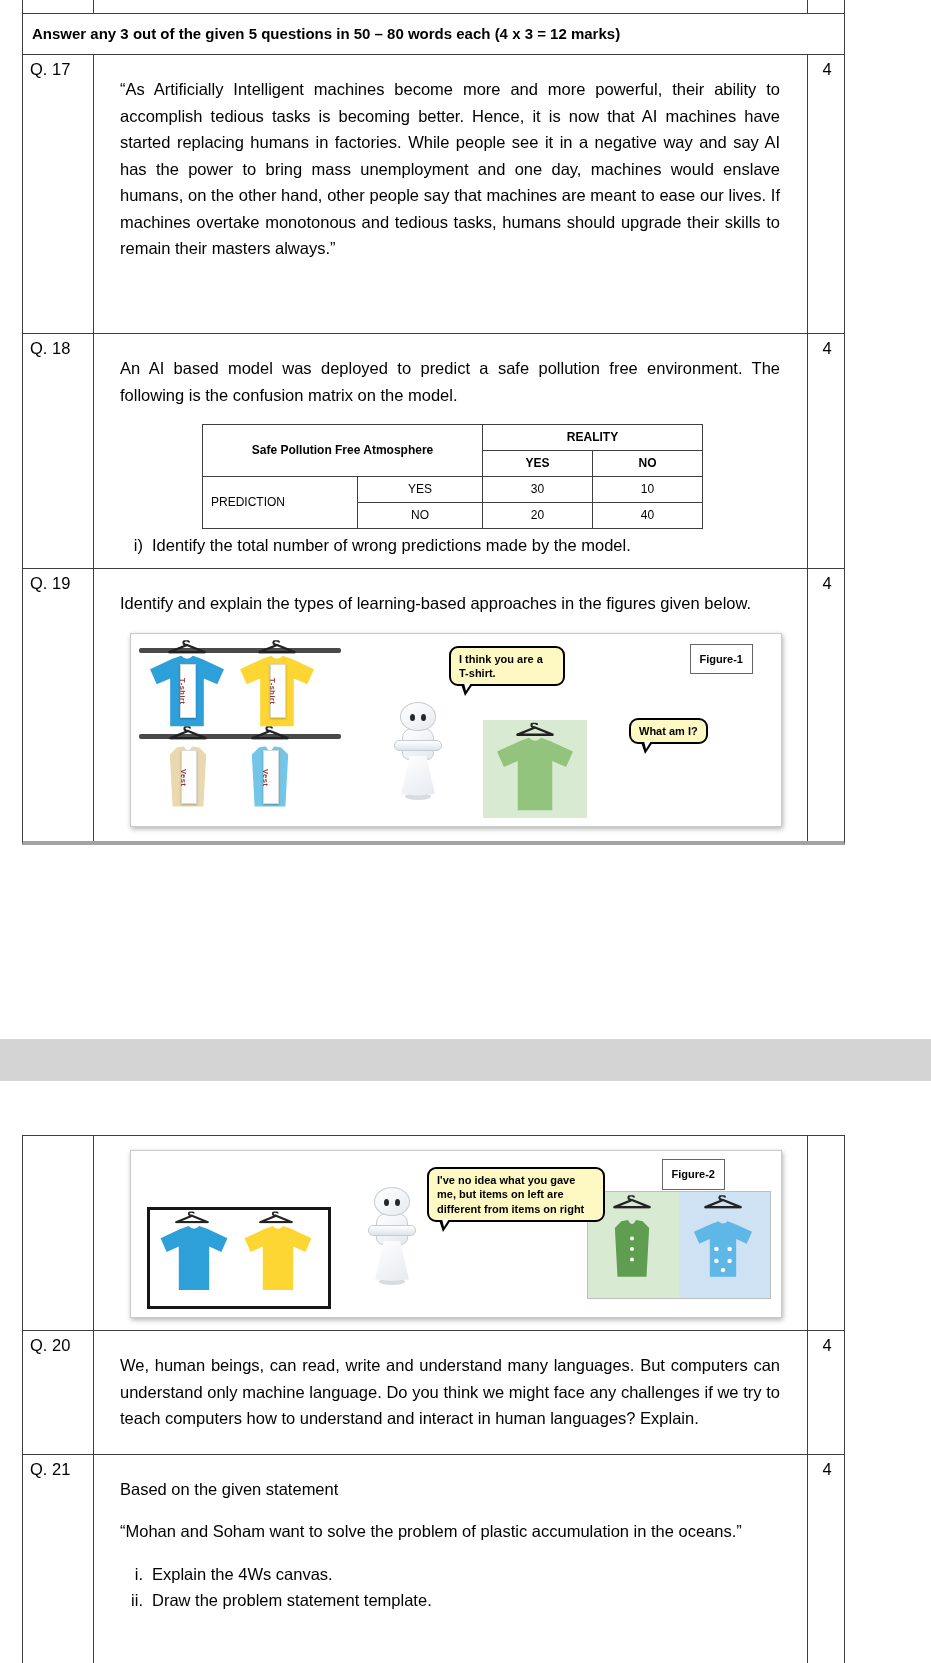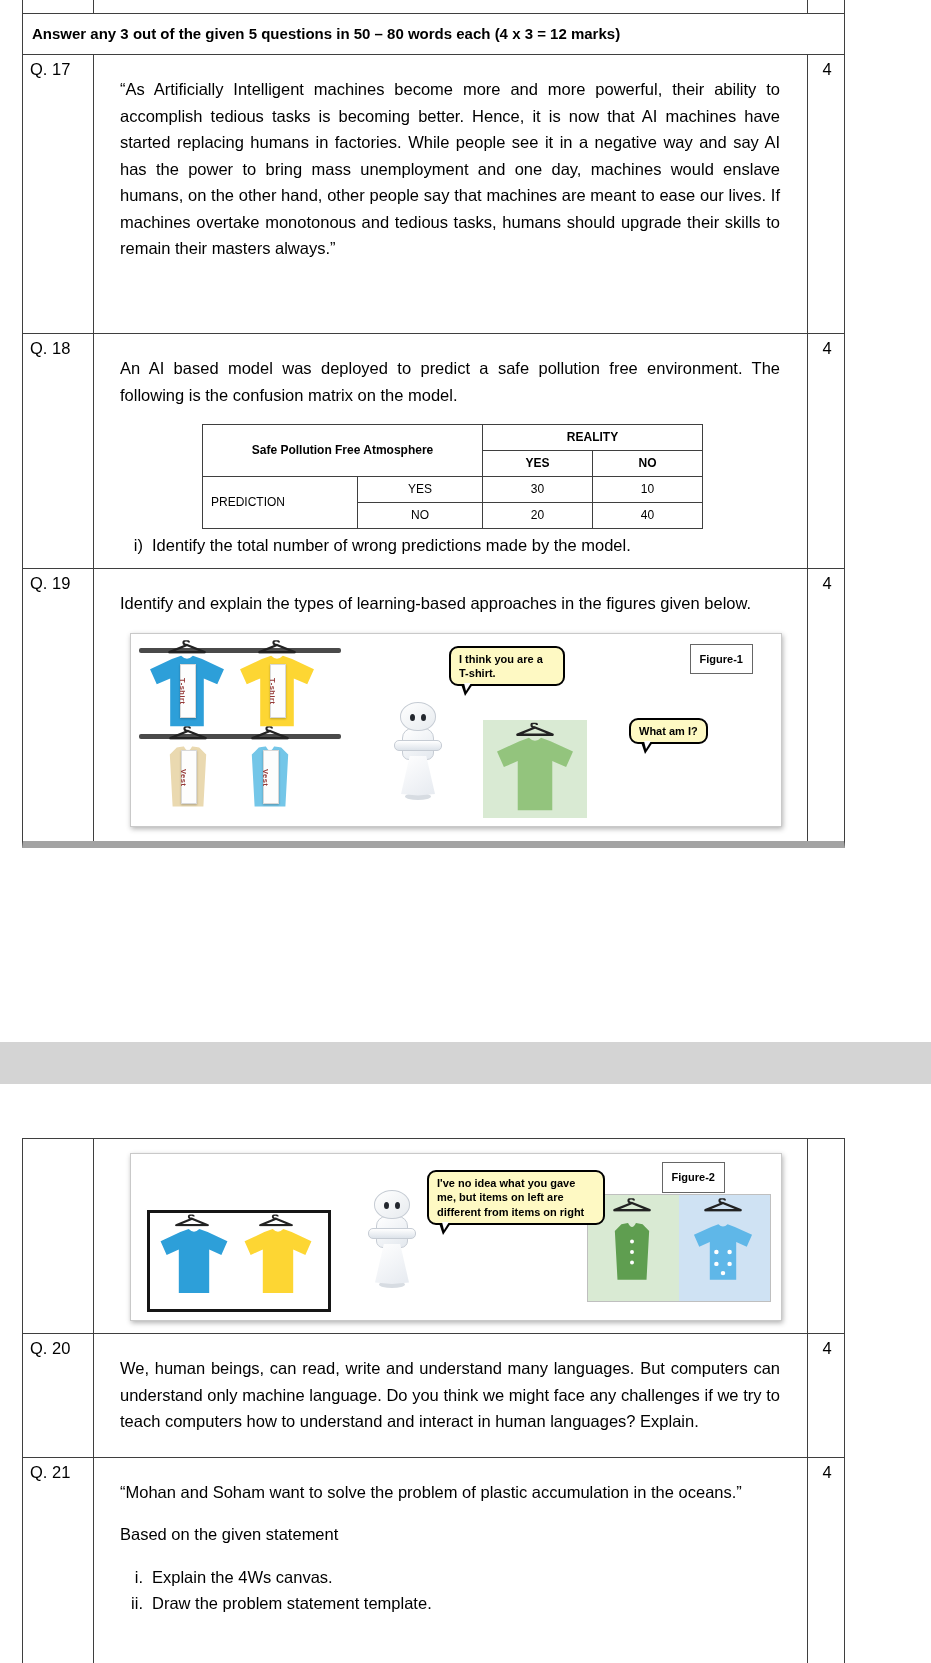--- a/index.html
+++ b/index.html
@@ -5,21 +5,21 @@
   html,body{margin:0;padding:0}
   body{
     width:931px;height:1663px;overflow:hidden;position:relative;
     background:#fff;color:#000;
     font-family:"Liberation Sans",sans-serif;
   }
   .tbl{margin-left:22px;width:823px}
   .row{display:grid;grid-template-columns:70px 714px 39px;border:solid #3f3f3f;border-width:1px 1px 0 1px}
   .row.header{grid-template-columns:1fr}
   .row.stub{border-top:0;height:13px}
-  .row.last{border-bottom:7px solid #a3a3a3}
+  .row.last{border-bottom:4px solid #a3a3a3}
   .cell{min-width:0}
   .cell + .cell{border-left:1px solid #3f3f3f}
   .ncell{font-size:16.5px;padding:5px 2px 0 7px}
   .mcell{font-size:16.5px;text-align:center;padding-top:5px}
   .qcell{font-size:16.5px;line-height:26.5px;padding:5px 11px 6px 10px;text-align:justify}
   .qcell p{margin:16px}
   .hcell{font-weight:bold;font-size:15px;line-height:26px;padding:7px 9px}
   .h17{min-height:278px}.h18{min-height:234px}.h19{min-height:272px}
   .hfig{min-height:188px}.h20{min-height:118px}.h21{min-height:240px}
   .qitem{display:flex;margin-left:15px}
@@ -317,22 +317,22 @@
     <div class="cell ncell">Q. 20</div>
     <div class="cell qcell">
       <p>We, human beings, can read, write and understand many languages. But computers can understand only machine language. Do you think we might face any challenges if we try to teach computers how to understand and interact in human languages? Explain.</p>
     </div>
     <div class="cell mcell">4</div>
   </div>
 
   <div class="row h21">
     <div class="cell ncell">Q. 21</div>
     <div class="cell qcell">
+      <p>Based on the given statement</p>
       <p>“Mohan and Soham want to solve the problem of plastic accumulation in the oceans.”</p>
-      <p>Based on the given statement</p>
       <div class="qitem">
         <span class="lab">i.</span>
         <span>Explain the 4Ws canvas.</span>
       </div>
       <div class="qitem">
         <span class="lab">ii.</span>
         <span>Draw the problem statement template.</span>
       </div>
     </div>
     <div class="cell mcell">4</div>

